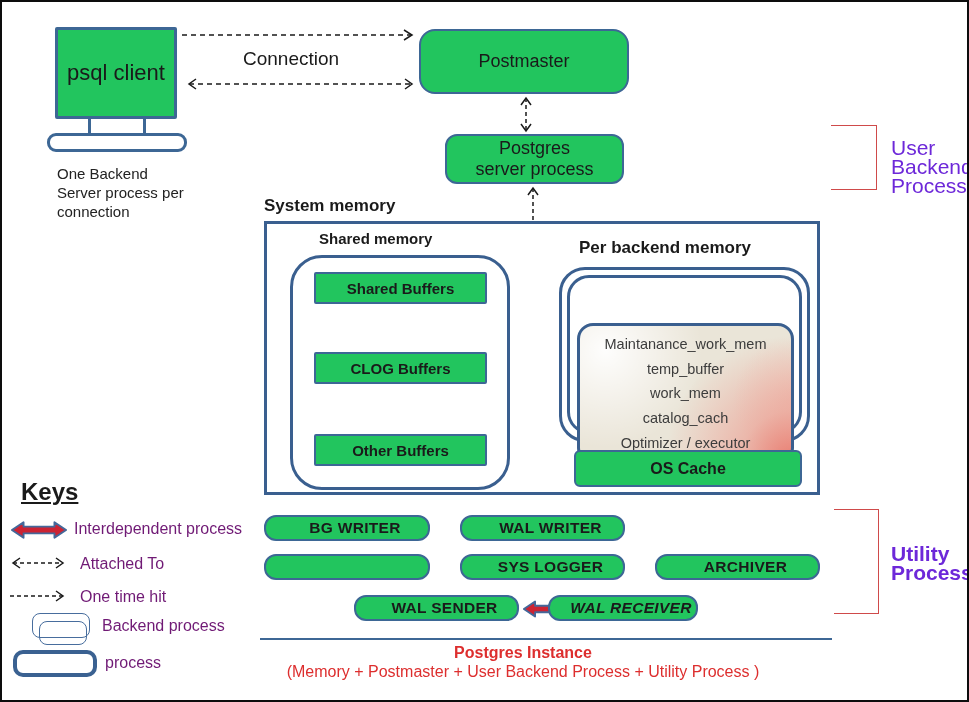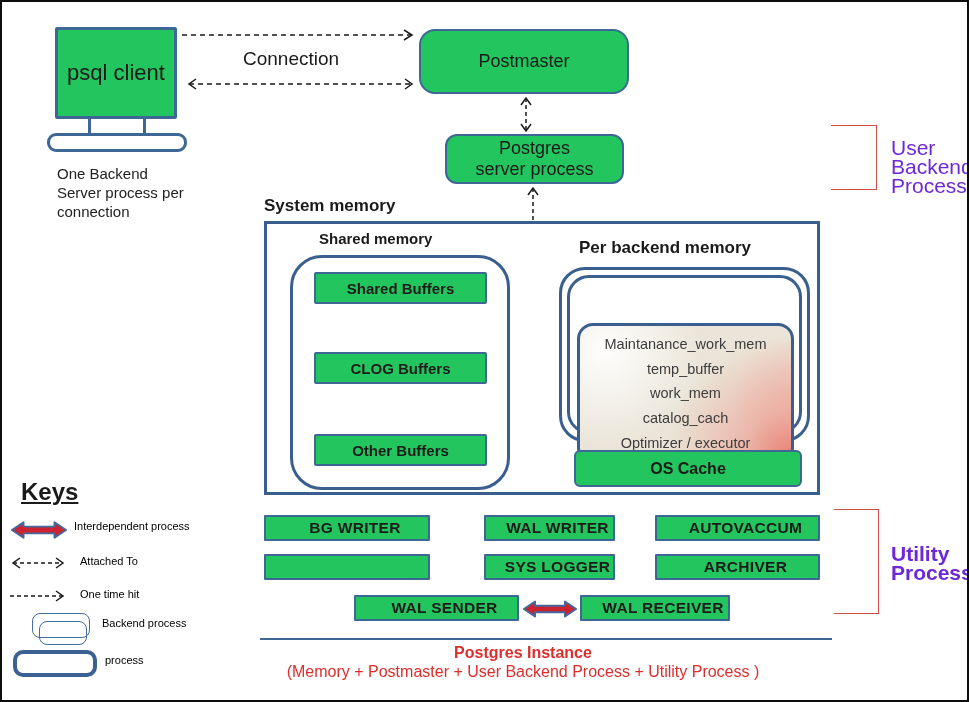--- a/index.html
+++ b/index.html
@@ -41,35 +41,35 @@
     background:
       radial-gradient(circle at 100% 100%, rgba(233,118,106,0.95) 0%, rgba(236,146,134,0.55) 20%, rgba(240,170,158,0) 50%),
       radial-gradient(circle at 103% 55%, rgba(242,184,172,0.55) 0%, rgba(242,184,172,0) 28%),
       radial-gradient(circle at 12% 18%, rgba(255,255,255,0.95) 0%, rgba(255,255,255,0) 45%),
       #eae5d8;
     display:flex;flex-direction:column;justify-content:space-around;
     padding:6px 0;color:#3c3c3c;font-size:14.5px;text-align:center;margin-top:40px;
   }
   .os-cache{left:572px;top:448px;width:228px;height:37px;border-radius:6px;border-width:2.5px;font-size:16px;font-weight:bold;}
   
-  .util{height:26px;border-radius:1px;border-width:2.5px;font-size:15.5px;font-weight:bold;letter-spacing:0.3px;padding-left:16px;}
+  .util{height:26px;border-radius:12px;border-width:2.5px;font-size:15.5px;font-weight:bold;letter-spacing:0.3px;padding-left:16px;}
   .u-r1{top:513px}.u-r2{top:552px}
-  .u-c1{left:262px;width:166px}.u-c2{left:482px;width:131px}.u-c3{left:653px;width:165px}
+  .u-c1{left:262px;width:166px}.u-c2{left:458px;width:165px}.u-c3{left:653px;width:165px}
   .u-sender{left:352px;top:593px;width:165px;height:26px;}
-  .u-receiver{left:578px;top:593px;width:150px;height:26px;}
+  .u-receiver{left:546px;top:593px;width:150px;height:26px;font-style:italic;}
   
   .bracket{position:absolute;border:1.5px solid #cf4a4a;border-left:none;box-sizing:border-box;}
   .br-user{left:829px;top:123px;width:46px;height:65px;}
   .br-util{left:832px;top:507px;width:45px;height:105px;}
   .side-label{font-size:21px;line-height:19px;color:#6d28d9;}
   .lab-user{left:889px;top:136px;}
   .lab-util{left:889px;top:542px;font-weight:bold;}
   
   .keys-title{left:19px;top:476px;font-size:24px;font-weight:bold;text-decoration:underline;}
-  .key-label{font-size:11px;color:#000000;text-align:center;}
+  .key-label{font-size:16px;color:#701a75;text-align:center;}
   .kl1{left:72px;top:518px}.kl2{left:78px;top:553px}.kl3{left:78px;top:586px}
   .kl4{left:100px;top:615px}.kl5{left:103px;top:652px}
   .key-rect{position:absolute;border:1.5px solid #476d9d;border-radius:8px;box-sizing:border-box;background:transparent;}
   .kb-outer{left:30px;top:611px;width:58px;height:25px;}
   .kb-inner{left:37px;top:619px;width:48px;height:24px;}
   .k-process{position:absolute;left:11px;top:648px;width:84px;height:27px;border:4px solid #3a6191;border-radius:10px;box-sizing:border-box;}
   
   .footer-line{position:absolute;left:258px;top:636px;width:572px;border-top:2px solid #3d6795;}
   .footer{left:240px;top:641px;width:562px;text-align:center;color:#dd2e2e;font-size:16px;line-height:19px;}
   .footer .t{font-weight:bold;}
@@ -144,21 +144,20 @@
     <div>Maintanance_work_mem</div>
     <div>temp_buffer</div>
     <div>work_mem</div>
     <div>catalog_cach</div>
     <div>Optimizer / executor</div>
   </div>
   <div class="box os-cache">OS Cache</div>
 
   <div class="box util u-r1 u-c1">BG WRITER</div>
   <div class="box util u-r1 u-c2">WAL WRITER</div>
-  <div class="box util u-r1 u-c3">AUTOVACCUM</div>
   <div class="box util u-r2 u-c1"></div>
   <div class="box util u-r2 u-c2">SYS LOGGER</div>
   <div class="box util u-r2 u-c3">ARCHIVER</div>
   <div class="box util u-sender">WAL SENDER</div>
   <svg style="left:520px;top:597px;" width="56" height="20" viewBox="0 0 60 20">
     <path d="M2 10 L14 2 L14 6.5 L46 6.5 L46 2 L58 10 L46 18 L46 13.5 L14 13.5 L14 18 Z" fill="#cc2333" stroke="#44689a" stroke-width="2" stroke-linejoin="round"></path>
   </svg>
   <div class="box util u-receiver">WAL RECEIVER</div>
 
   <div class="bracket br-util"></div>

